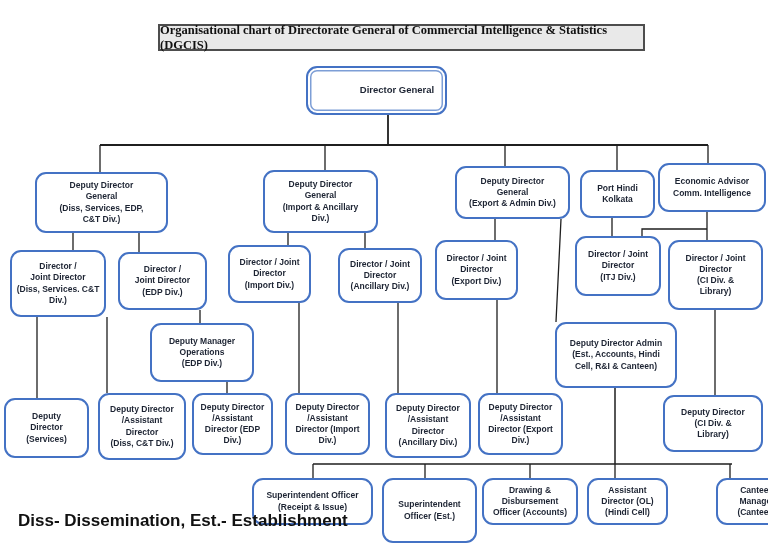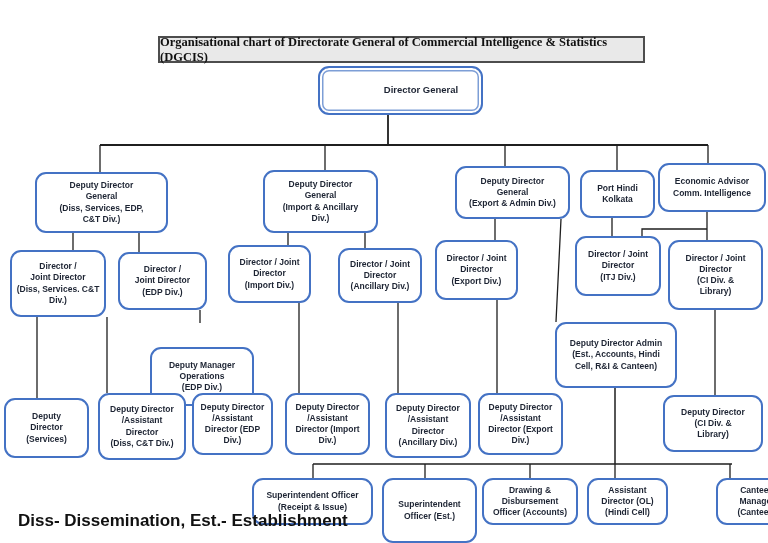--- a/index.html
+++ b/index.html
@@ -8,37 +8,37 @@
   #wires{position:absolute;left:0;top:0;z-index:1;}
   .node{position:absolute;z-index:2;box-sizing:border-box;background:#fff;
         border:2px solid var(--box-border,#4472c4);border-radius:11px;
         display:flex;align-items:center;justify-content:center;text-align:center;
         white-space:pre-line;font-weight:bold;color:var(--text,#1d2433);
         font-size:8.5px;line-height:1.32;padding:2px 3px;}
   .node.root{border-width:2.5px;box-shadow:inset 0 0 0 2px #fff,inset 0 0 0 3.5px #7d9ed6;
              font-size:9.5px;}
   #titlebar{position:absolute;z-index:2;box-sizing:border-box;left:158px;top:24px;width:487px;height:27px;
             background:#e9e9e9;border:2px solid #4d4d4d;display:flex;align-items:center;justify-content:center;
-            font-family:"Liberation Serif",serif;font-weight:bold;font-size:12.5px;color:#111;margin-top:12px;}
+            font-family:"Liberation Serif",serif;font-weight:bold;font-size:12.5px;color:#111;}
   #footnote{position:absolute;z-index:2;left:18px;top:511px;font-weight:bold;font-size:17px;color:#111;}
   
-  #n-dg{left:318px;top:66px;width:165px;height:49px;align-items:flex-start;padding-top:16px;padding-left:44px;}
+  #n-dg{left:306px;top:66px;width:141px;height:49px;align-items:flex-start;padding-top:16px;padding-left:44px;}
   #n-ddg_diss{left:35px;top:172px;width:133px;height:61px;}
   #n-ddg_import{left:263px;top:170px;width:115px;height:63px;}
   #n-ddg_export{left:455px;top:166px;width:115px;height:53px;}
   #n-port{left:580px;top:170px;width:75px;height:48px;}
   #n-econ{left:658px;top:163px;width:108px;height:49px;}
   #n-dir_diss{left:10px;top:250px;width:96px;height:67px;}
   #n-dir_edp{left:118px;top:252px;width:89px;height:58px;}
   #n-dir_import{left:228px;top:245px;width:83px;height:58px;}
   #n-dir_ancillary{left:338px;top:248px;width:84px;height:55px;}
   #n-dir_export{left:435px;top:240px;width:83px;height:60px;}
   #n-dir_itj{left:575px;top:236px;width:86px;height:60px;}
   #n-dir_ci{left:668px;top:240px;width:95px;height:70px;}
-  #n-dmo{left:150px;top:323px;width:104px;height:59px;margin-top:24px;}
+  #n-dmo{left:150px;top:323px;width:104px;height:59px;}
   #n-dda{left:555px;top:322px;width:122px;height:66px;}
   #n-dd_services{left:4px;top:398px;width:85px;height:60px;}
   #n-dd_diss{left:98px;top:393px;width:88px;height:67px;}
   #n-dd_edp{left:192px;top:393px;width:81px;height:62px;}
   #n-dd_import{left:285px;top:393px;width:85px;height:62px;}
   #n-dd_ancillary{left:385px;top:393px;width:86px;height:65px;}
   #n-dd_export{left:478px;top:393px;width:85px;height:62px;}
   #n-dd_ci{left:663px;top:395px;width:100px;height:57px;}
   #n-so_receipt{left:252px;top:478px;width:121px;height:47px;}
   #n-so_est{left:382px;top:478px;width:95px;height:65px;}

